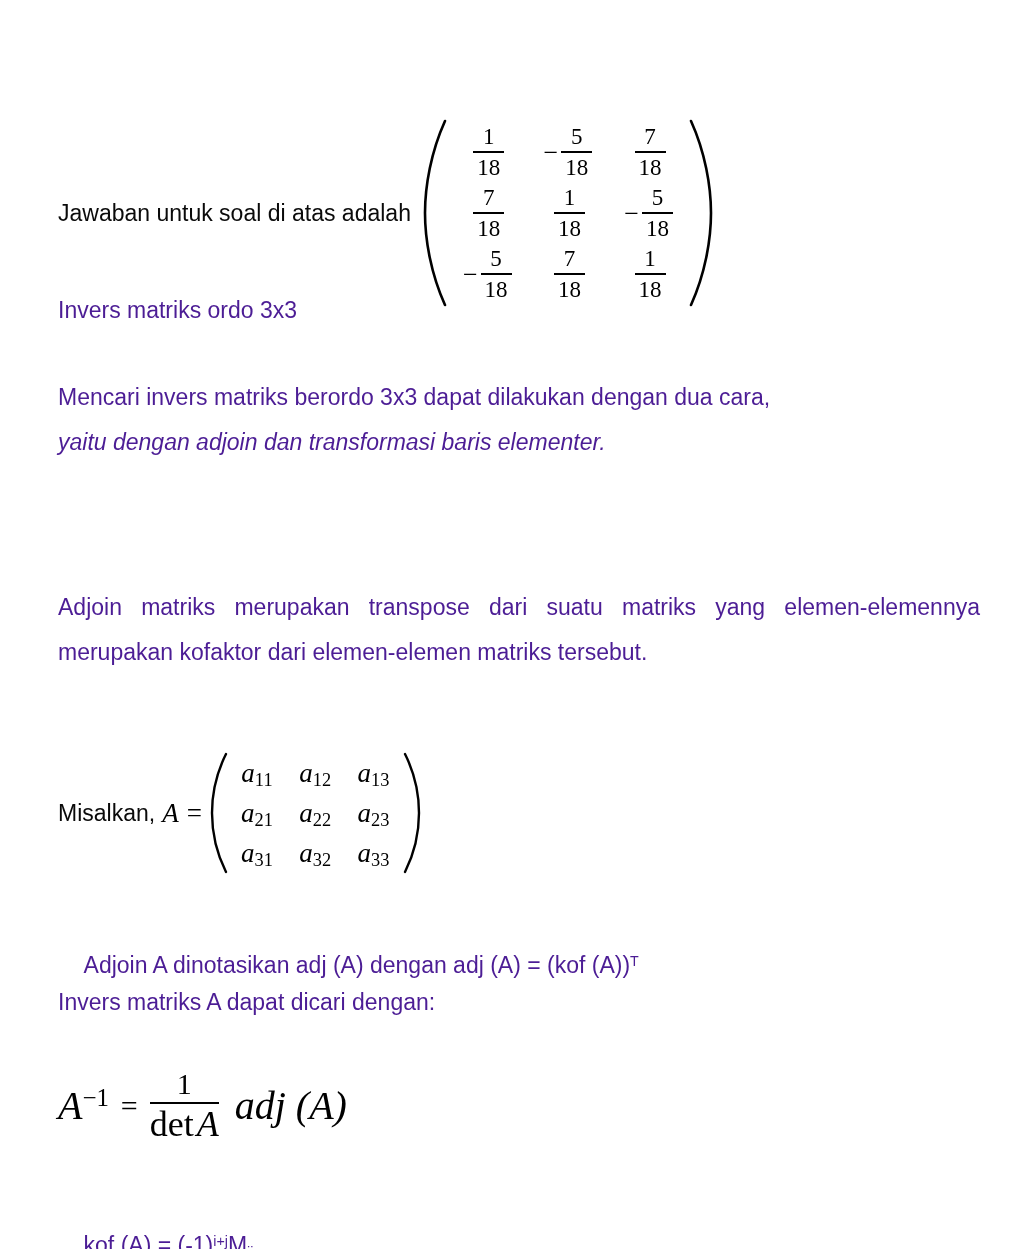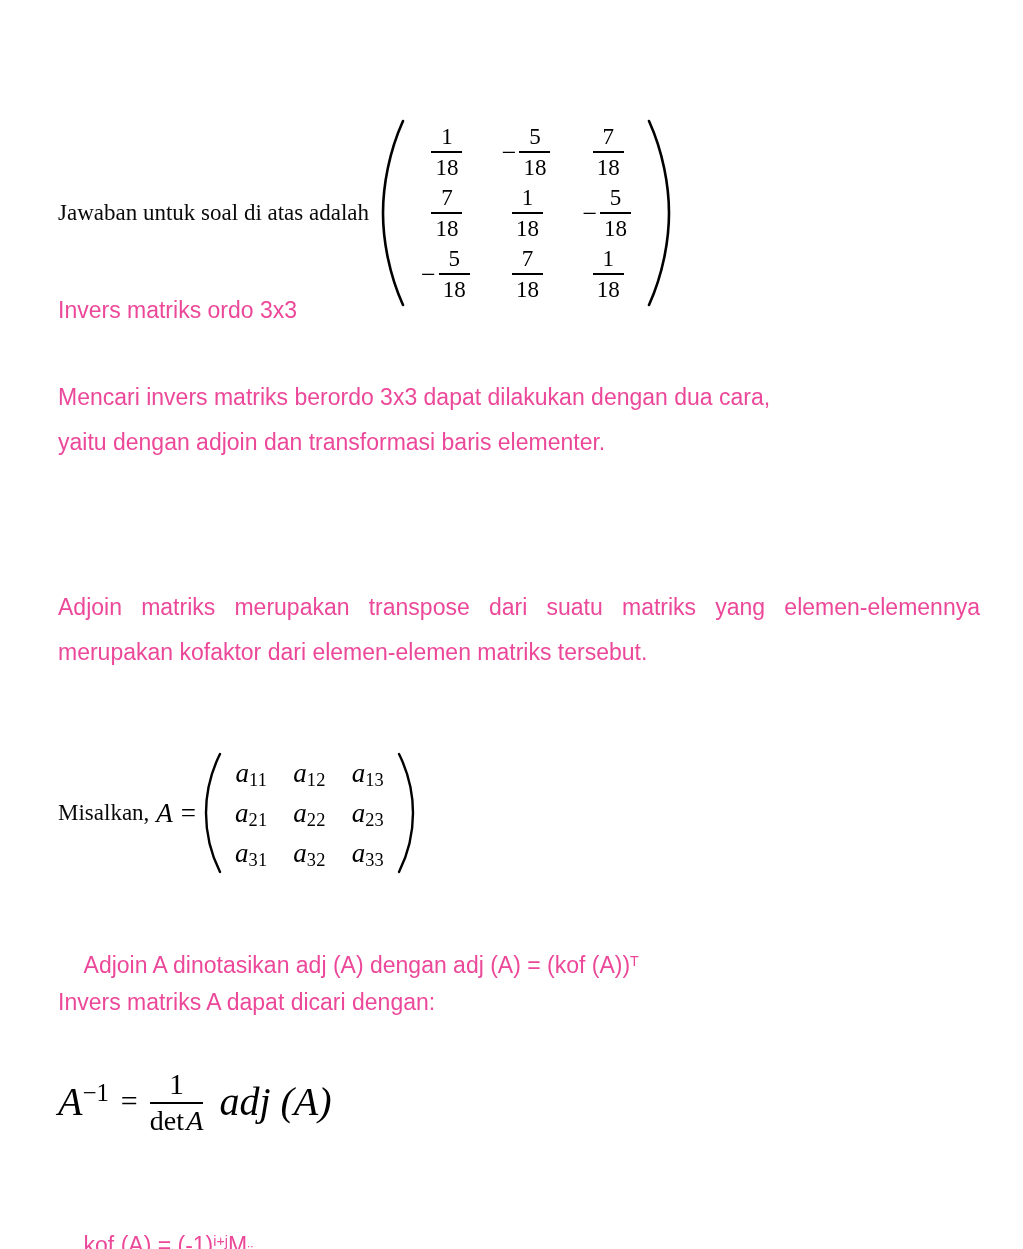--- a/index.html
+++ b/index.html
@@ -22,21 +22,21 @@
     top: 0;
     width: 922px;
     height: 1249px;
   }
 
   
   .para {
     font-family: "Liberation Sans", sans-serif;
     font-size: 23px;
     line-height: 45px;
-    color: #ec4899;
+    color: #4c1d95;
     white-space: pre-wrap;
   }
   .para.justify {
     text-align: justify;
     text-align-last: left;
   }
   .line-block { position: absolute; left: 0; }
 
   
   .math {
@@ -128,21 +128,21 @@
 
   
   .mixrow {
     position: absolute;
     left: 0;
     display: flex;
     align-items: center;
     white-space: nowrap;
   }
   .mixrow .txt {
-    font-family: Liberation Serif, serif;
+    font-family: Liberation Sans, sans-serif;
     font-size: 23px;
     color: #0a0a0a;
   }
 
   
   .sups {
     font-size: 0.62em;
     vertical-align: baseline;
     position: relative;
     top: -0.52em;
@@ -178,21 +178,21 @@
     padding: 0 12px;
     font-style: normal;
   }
   #formula-inverse .bigfrac {
     display: inline-block;
     text-align: center;
     line-height: 1.05;
   }
   #formula-inverse .bigfrac .num { font-size: 30px; display: block; padding-bottom: 2px;}
   #formula-inverse .bigfrac .bar { display: block; height: 2px; background: #000; }
-  #formula-inverse .bigfrac .den { font-size: 28px; display: block; padding-top: 2px;}
+  #formula-inverse .bigfrac .den { font-size: 36px; display: block; padding-top: 2px;}
   #formula-inverse .rhs {
     font-size: 40px;
     font-style: italic;
     padding-left: 16px;
   }
 </style>
 </head>
 <body>
 
 <div class="page">
@@ -289,21 +289,21 @@
         <svg width="26" height="190" viewBox="0 0 26 190" aria-hidden="true">
           <path d="M2 3 C16 34, 22 68, 22 95 C22 122, 16 156, 2 187" fill="none" stroke="#000" stroke-width="2.6" stroke-linecap="round"></path>
         </svg>
       </span>
     </span>
   </div>
 
   <div class="line-block para" style="top:288px;">Invers matriks ordo 3x3</div>
 
   <div class="line-block para" style="top:375px;">Mencari invers matriks berordo 3x3 dapat dilakukan dengan dua cara,</div>
-  <div class="line-block para" style="top:420px;">yaitu dengan adjoin dan transformasi baris elementer.</div>
+  <div class="line-block para" style="top:420px;font-style:italic;">yaitu dengan adjoin dan transformasi baris elementer.</div>
 
 
   <div class="line-block para justify" style="top:585px; width:922px;">Adjoin matriks merupakan transpose dari suatu matriks yang elemen-elemennya merupakan kofaktor dari elemen-elemen matriks tersebut.</div>
 
   <div class="mixrow" id="misalkan-row" style="top:752px;">
     <span class="txt">Misalkan,</span>
     <span class="math mi" style="font-size:27px;padding:0 8px 0 7px;">A</span>
     <span class="math mup" style="font-size:27px;padding-right:6px;">=</span>
 
     <span style="display:inline-flex;align-items:center;">

